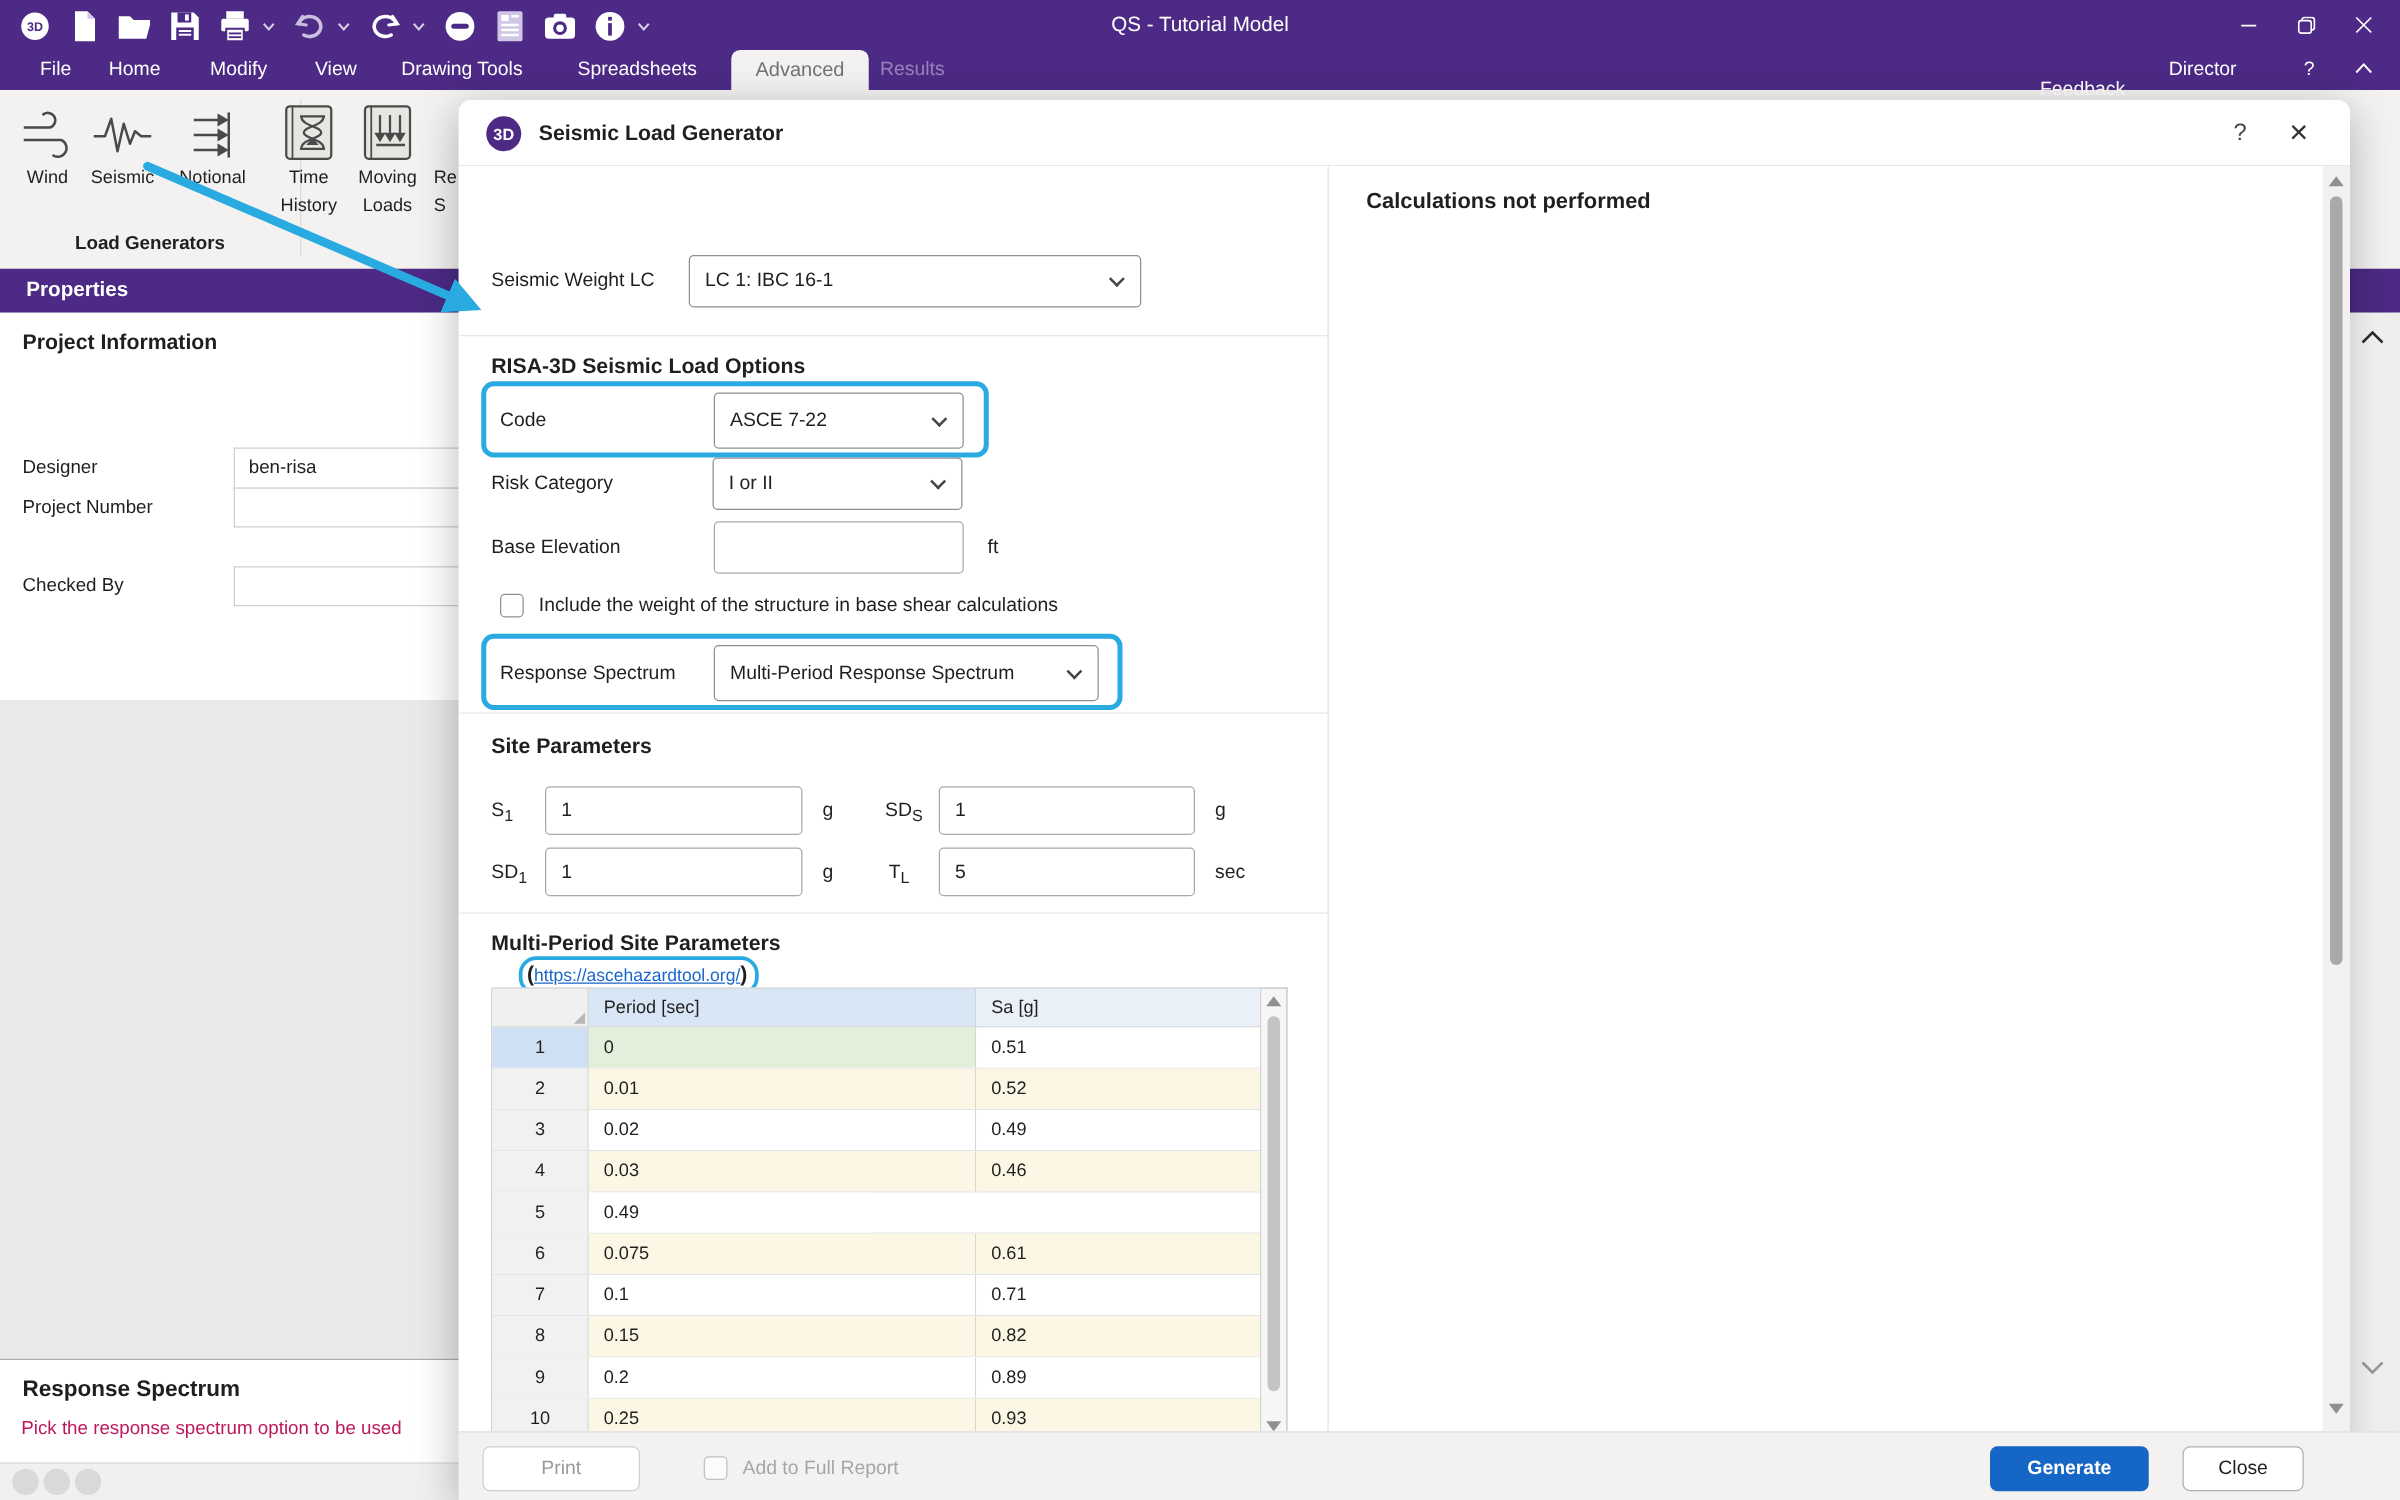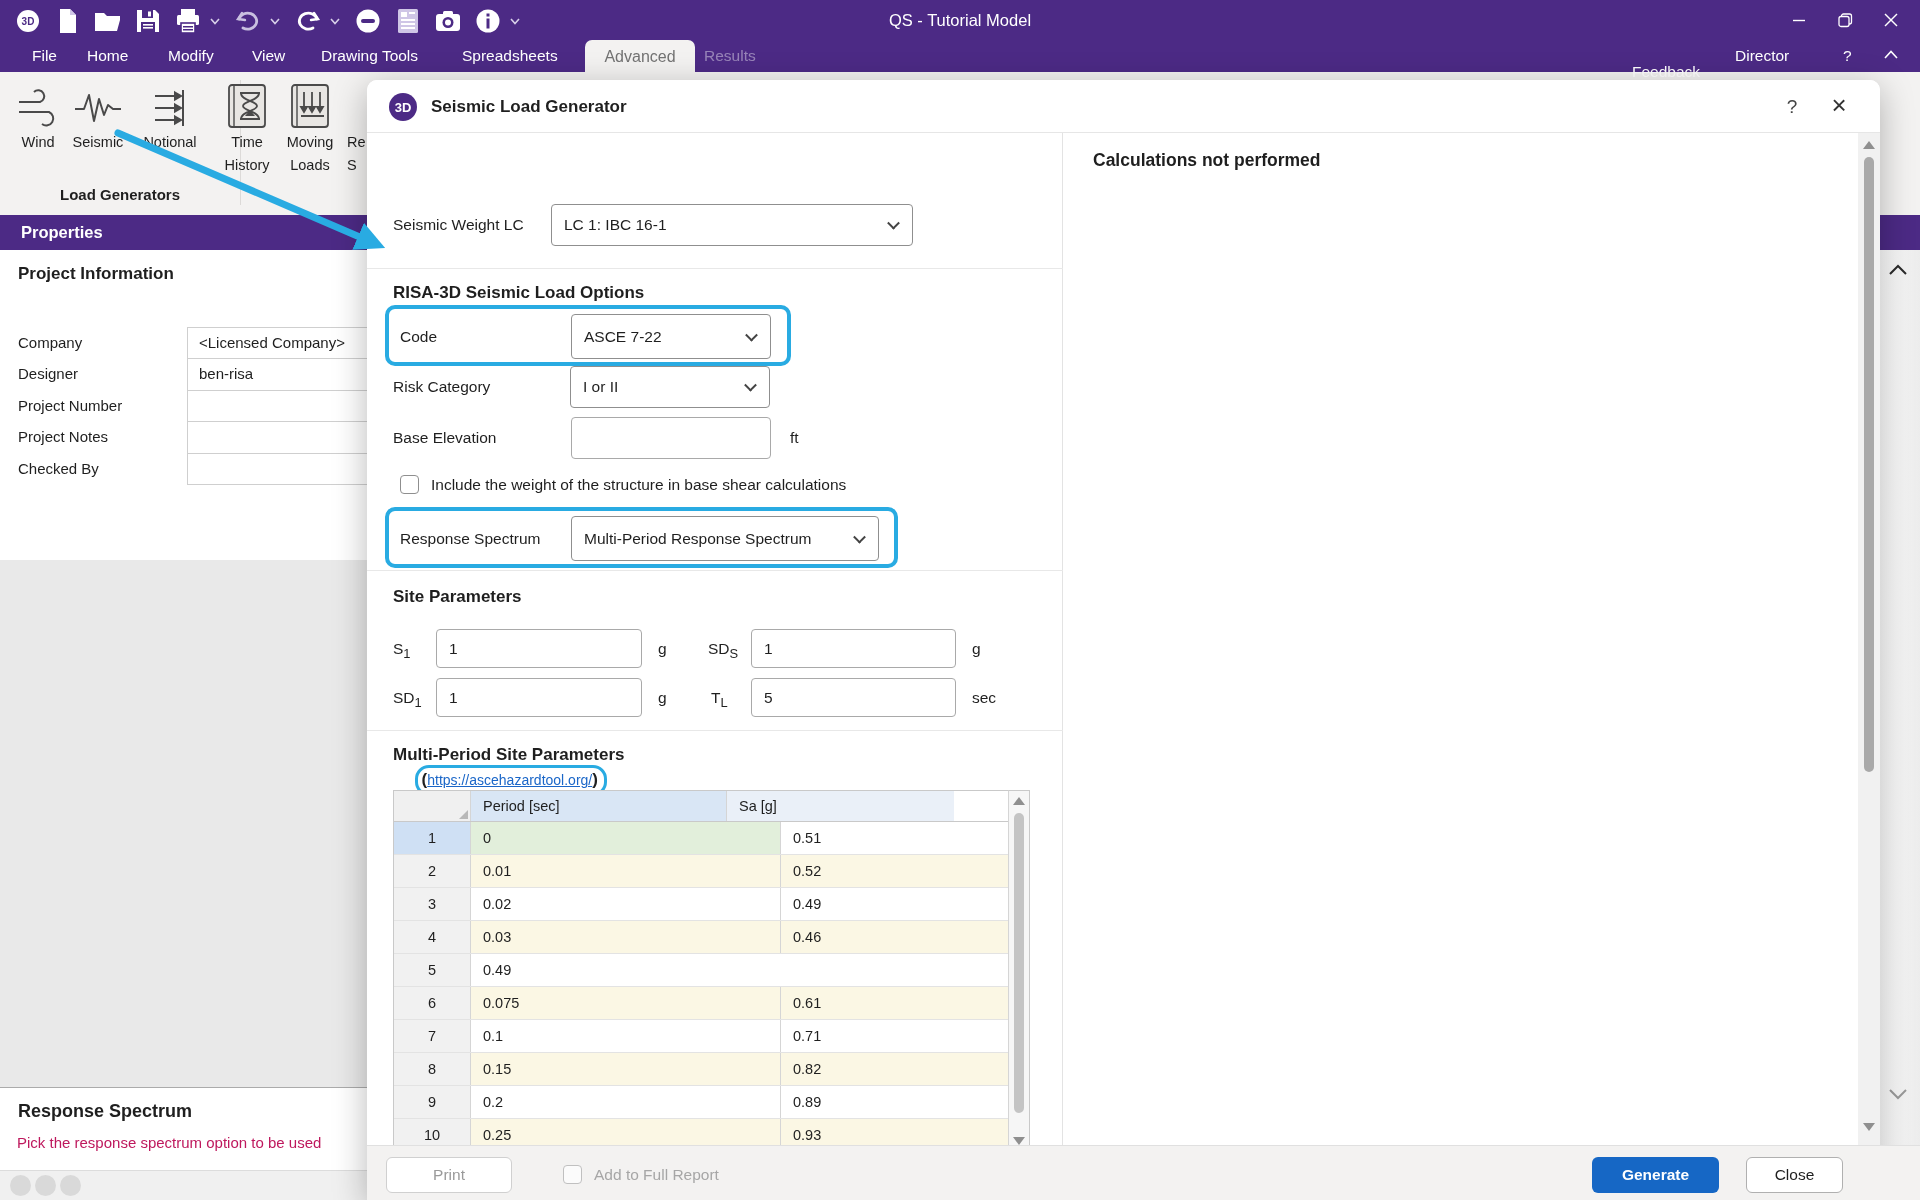--- a/index.html
+++ b/index.html
@@ -70,21 +70,21 @@
   .mp-head-wrap { position:absolute; left:26px; top:612px; display:flex; align-items:center;flex-direction:column; }
   .mp-link-box { border:3px solid #29ABE2; border-radius:14px; padding:2px 6px 3px 4px; margin-left:4px; font-weight:700; font-size:17px; }
   .mp-url { font-size:14px; font-weight:400; color:#1A66C8; text-decoration:underline; }
 
   
   .mp-table { position:absolute; left:26px; top:657px; width:637px; border:1px solid #c9c9c9; background:#fff; }
   .thead { display:flex; height:31px; border-bottom:1px solid #c9c9c9; }
   .th { font-size:14.5px; line-height:30px; }
   .th-corner { width:77px; background:#f0f0f0; position:relative; border-right:1px solid #d5d5d5; }
   .th-corner:after { content:""; position:absolute; right:2px; bottom:2px; border-left:9px solid transparent; border-bottom:9px solid #b8b8b8; }
-  .th-period { width:256px; background:#d9e6f5; padding-left:12px; border-right:1px solid #d5d5d5; }
+  .th-period { width:310px; background:#d9e6f5; padding-left:12px; border-right:1px solid #d5d5d5; }
   .th-sa { width:227px; background:#eaf0f8; padding-left:12px; }
   .tbody { }
   .trow { display:flex; height:33px; border-bottom:1px solid #e3e3e3; }
   .tc { font-size:14.5px; line-height:32px; }
   .tc.num { width:77px; text-align:center; background:#f1f1f1; border-right:1px solid #d5d5d5; }
   .tc.period { width:310px; padding-left:12px; border-right:1px solid #d5d5d5; background:#fff; }
   .tc.sa { width:227px; padding-left:12px; background:#fff; }
   .trow.even .tc.period, .trow.even .tc.sa { background:#fbf7e4; }
   .trow.first .tc.num { background:#cfe0f4; }
   .trow.first .tc.period { background:#e2efdb; }
@@ -339,34 +339,26 @@
   <div class="rgroup-label">Load Generators</div>
 </div>
 
 <div class="props-bar">
   <span>Properties</span>
 </div>
 
 <div class="left-panel">
   <div class="pi-heading">Project Information</div>
 
-  <div class="pi-row" style="top:76.5px;">
-    <span class="pi-label">Company</span>
-    <span class="pi-input">&lt;Licensed Company&gt;</span>
-  </div>
   <div class="pi-row" style="top:108px;">
     <span class="pi-label">Designer</span>
     <span class="pi-input">ben-risa</span>
   </div>
   <div class="pi-row" style="top:139.5px;">
     <span class="pi-label">Project Number</span>
-    <span class="pi-input"></span>
-  </div>
-  <div class="pi-row" style="top:171px;">
-    <span class="pi-label">Project Notes</span>
     <span class="pi-input"></span>
   </div>
   <div class="pi-row" style="top:202.5px;">
     <span class="pi-label">Checked By</span>
     <span class="pi-input"></span>
   </div>
 </div>
 
 <div class="tooltip-box">
   <div class="tt-title">Response Spectrum</div>

